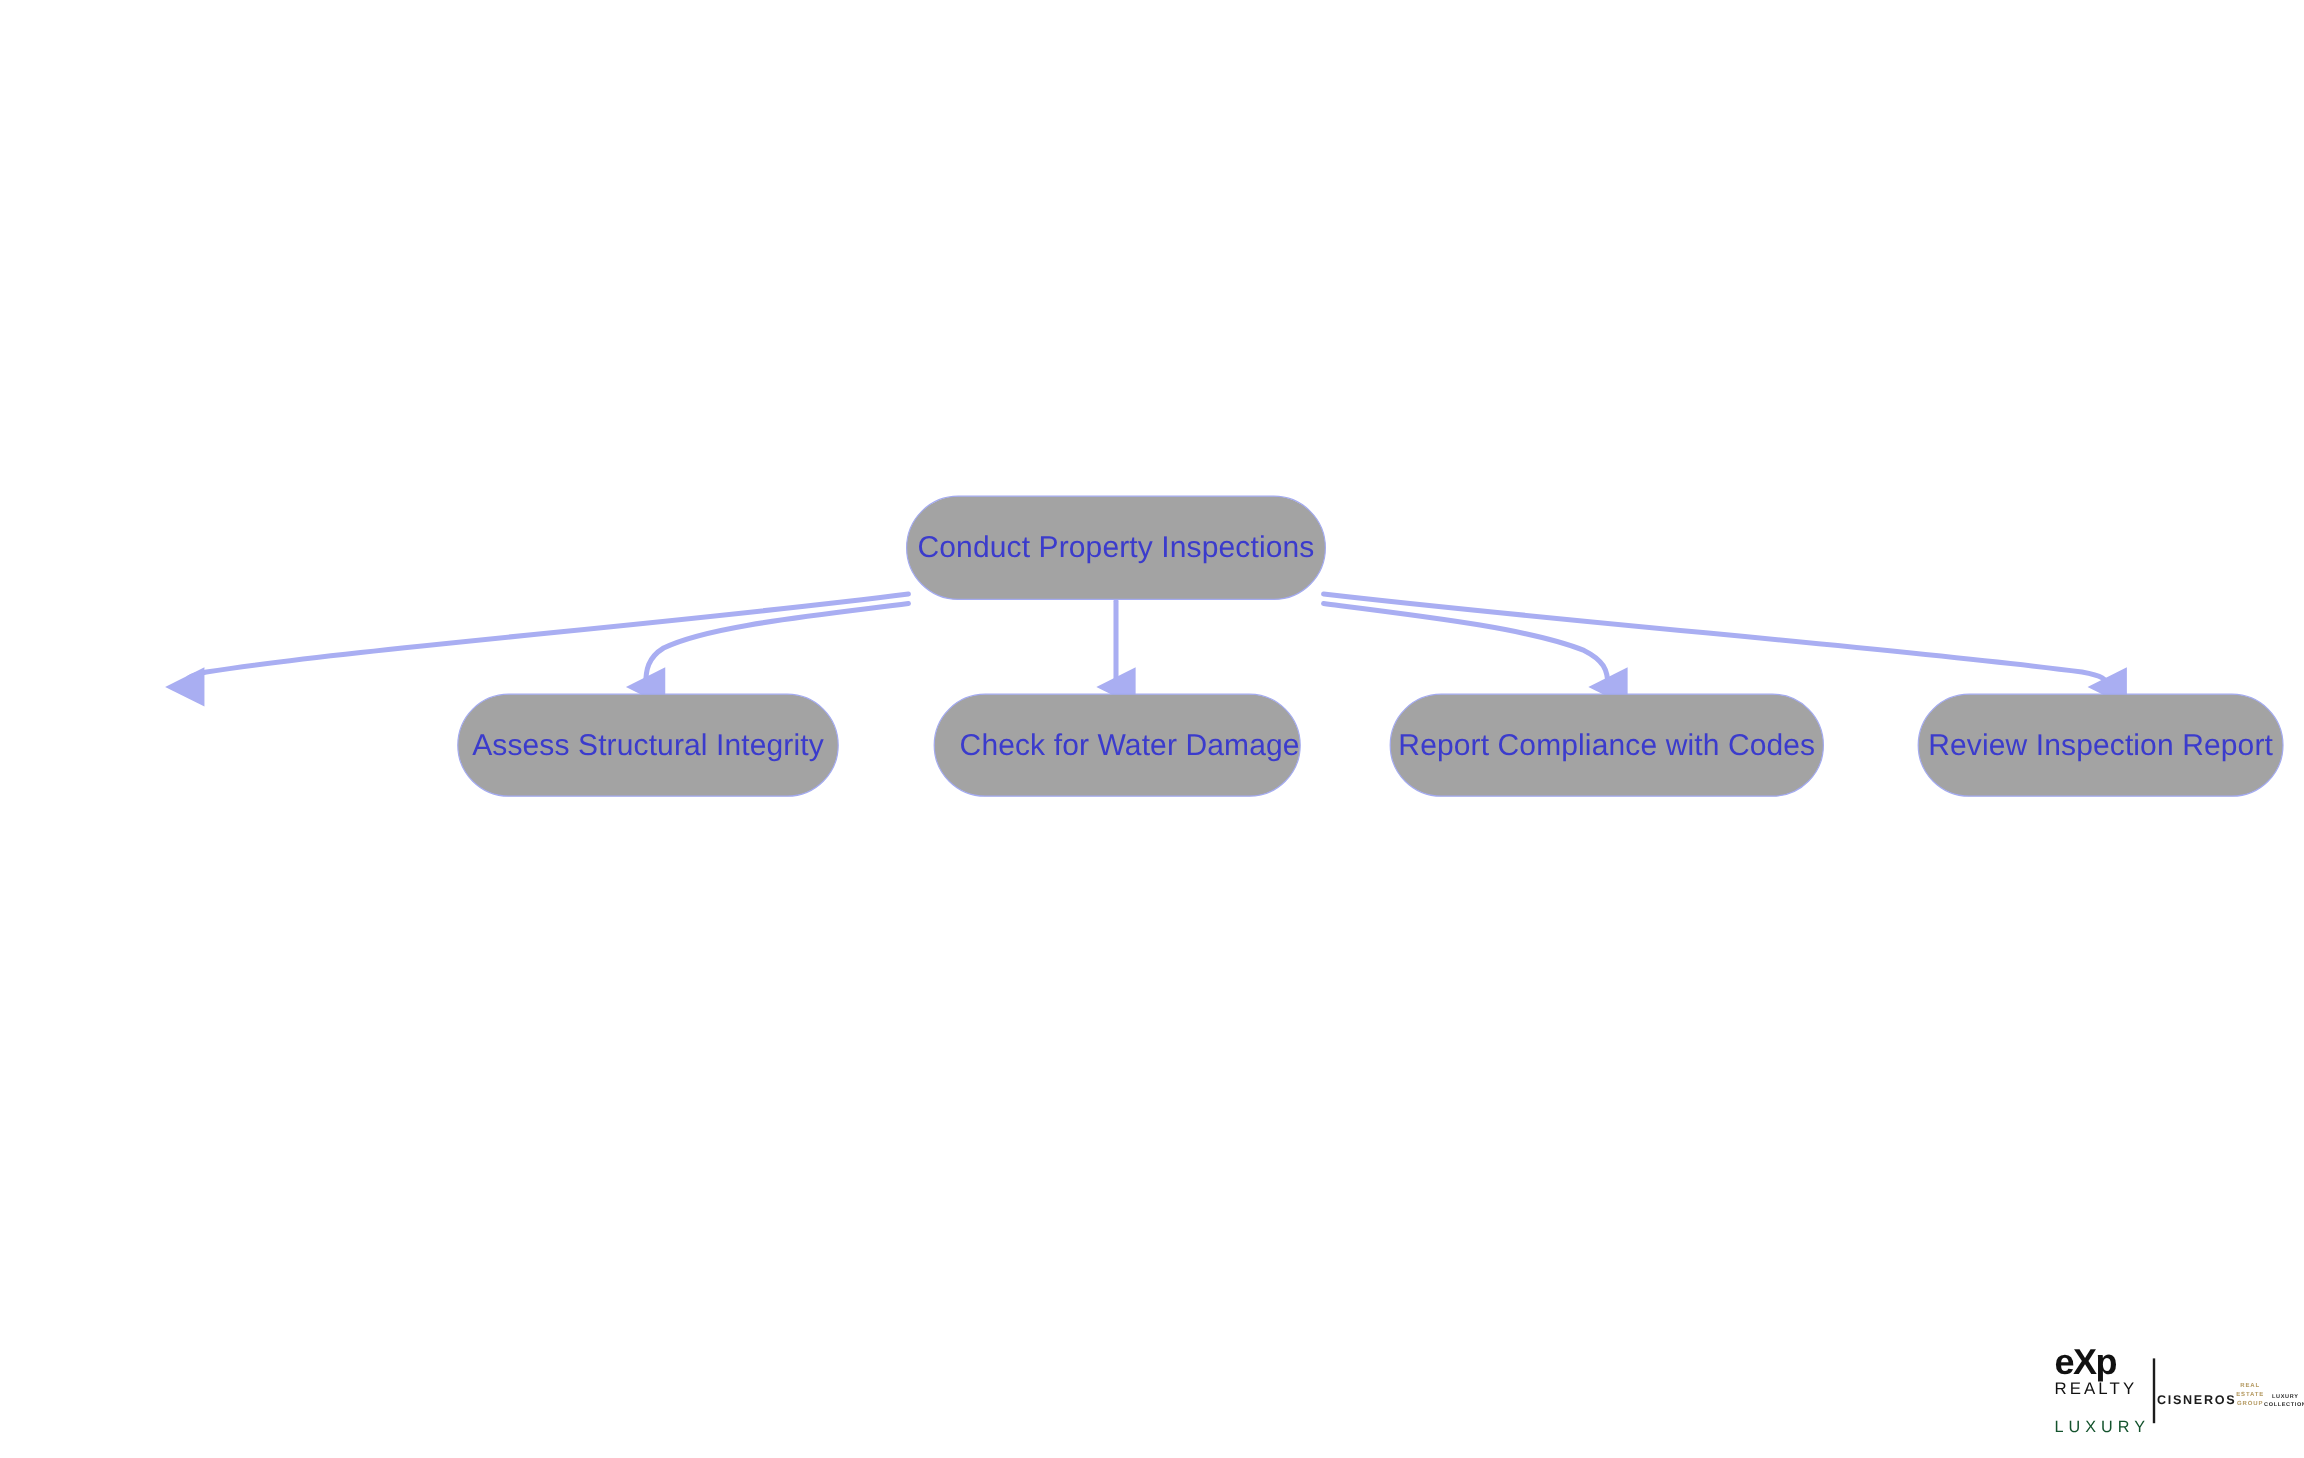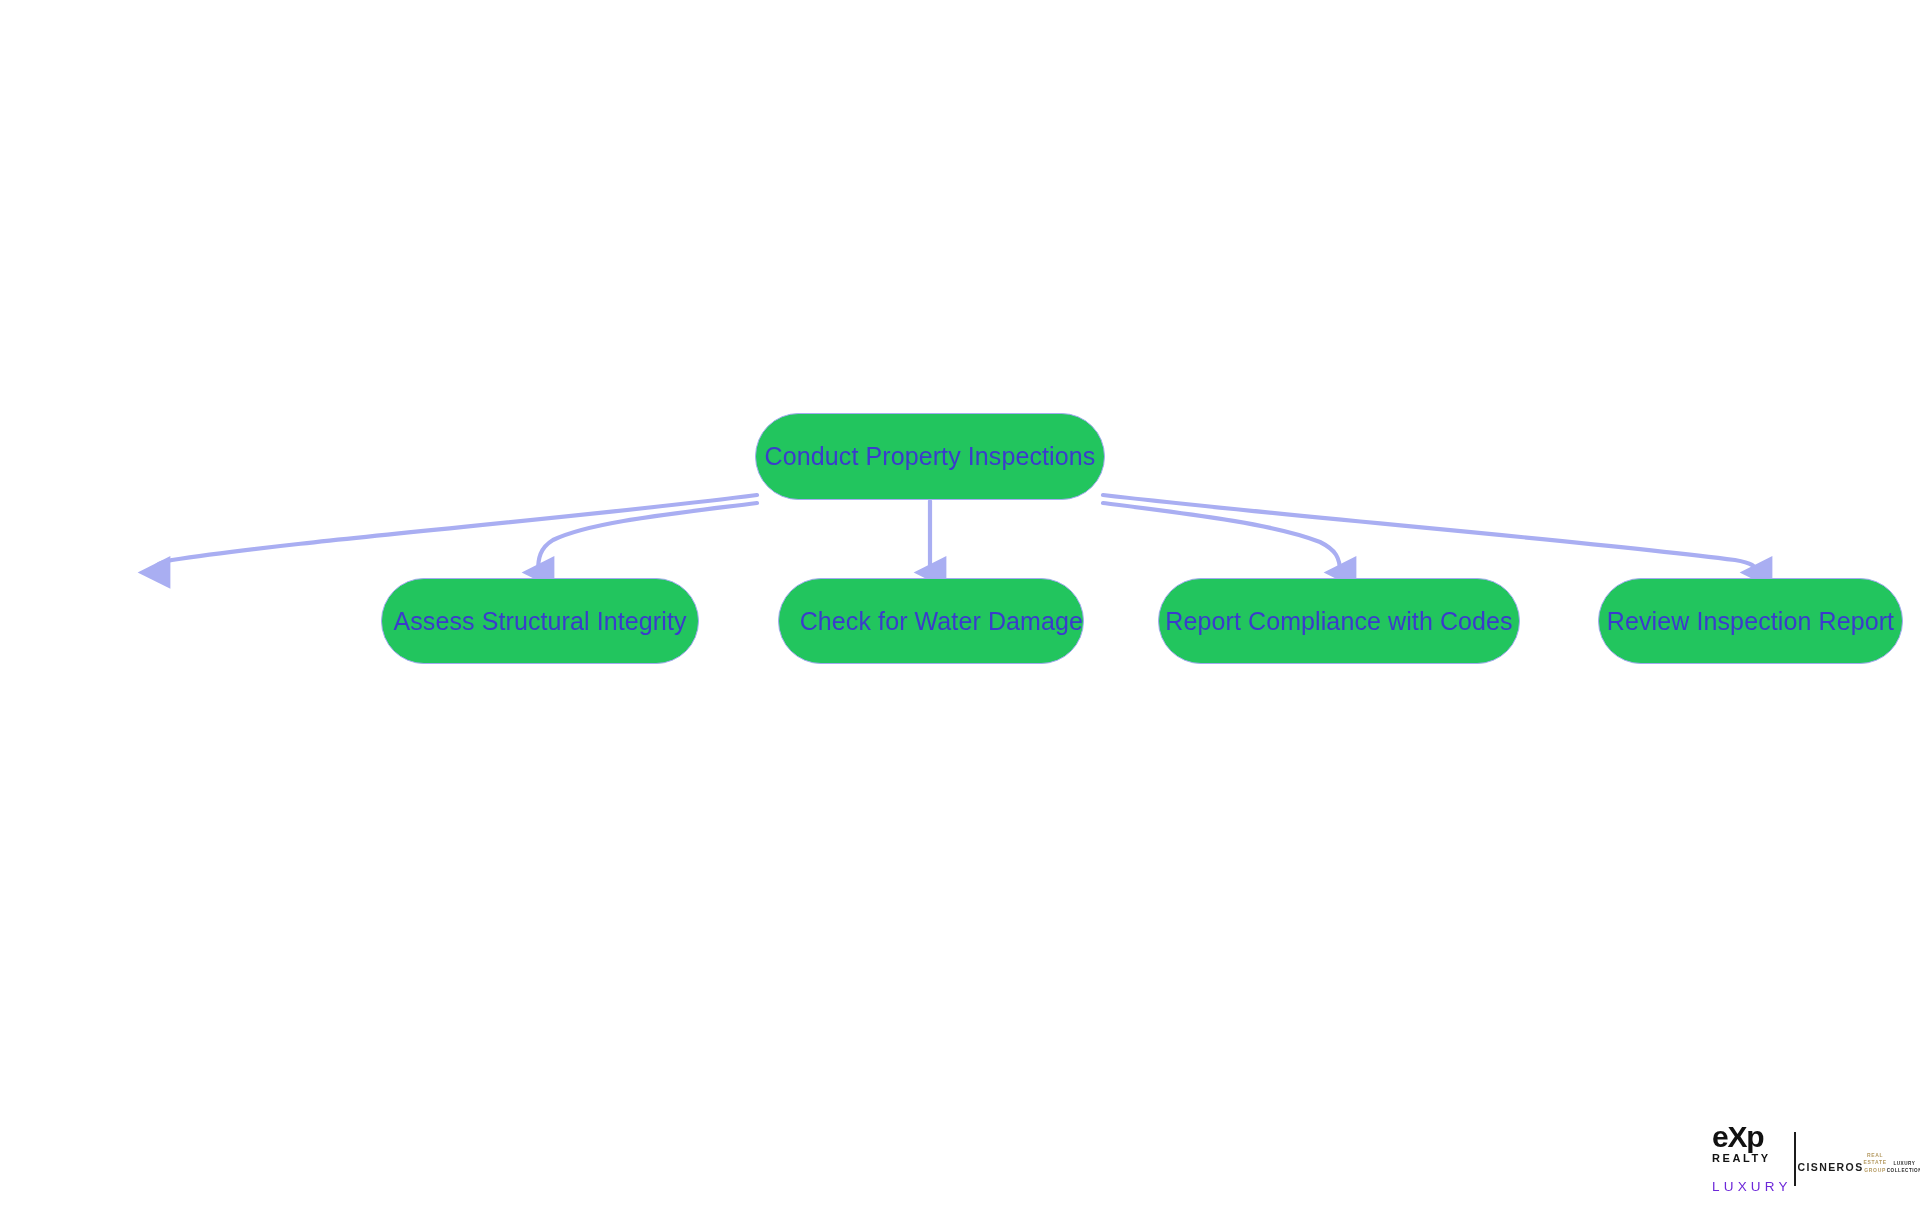--- a/index.html
+++ b/index.html
@@ -31,21 +31,21 @@
     height: 1215px;
     pointer-events: none;
   }
 
   .node {
     position: absolute;
     box-sizing: border-box;
     display: flex;
     align-items: center;
     justify-content: center;
-    background: #22c55e;
+    background: #a3a3a3;
     border: 1.6px solid #a3aaf0;
     border-radius: 999px;
     color: #3b3bcc;
     white-space: nowrap;
   }
   .node-label {
     font-family: "Liberation Sans", sans-serif;
     font-size: 25px;
     font-weight: 400;
     letter-spacing: 0.1px;
@@ -88,32 +88,32 @@
   #exp-wordmark {
     font-family: "Liberation Sans", sans-serif;
     font-size: 30px;
     font-weight: 700;
     color: #111111;
     line-height: 0.92;
     letter-spacing: -1.2px;
   }
   #exp-realty {
     font-family: "Liberation Sans", sans-serif;
-    font-size: 11px;
-    font-weight: 700;
+    font-size: 14px;
+    font-weight: 400;
     color: #111111;
     letter-spacing: 2.6px;
     line-height: 1.1;
     margin-top: 1px;
   }
   #exp-luxury {
     font-family: "Liberation Sans", sans-serif;
     font-size: 13.5px;
     font-weight: 400;
-    color: #6d28d9;
+    color: #14532d;
     letter-spacing: 4.2px;
     line-height: 1.1;
     margin-top: 16px;
   }
   #brand-divider {
     width: 1.5px;
     height: 54px;
     background: #1c1c1c;
     flex: none;
   }

